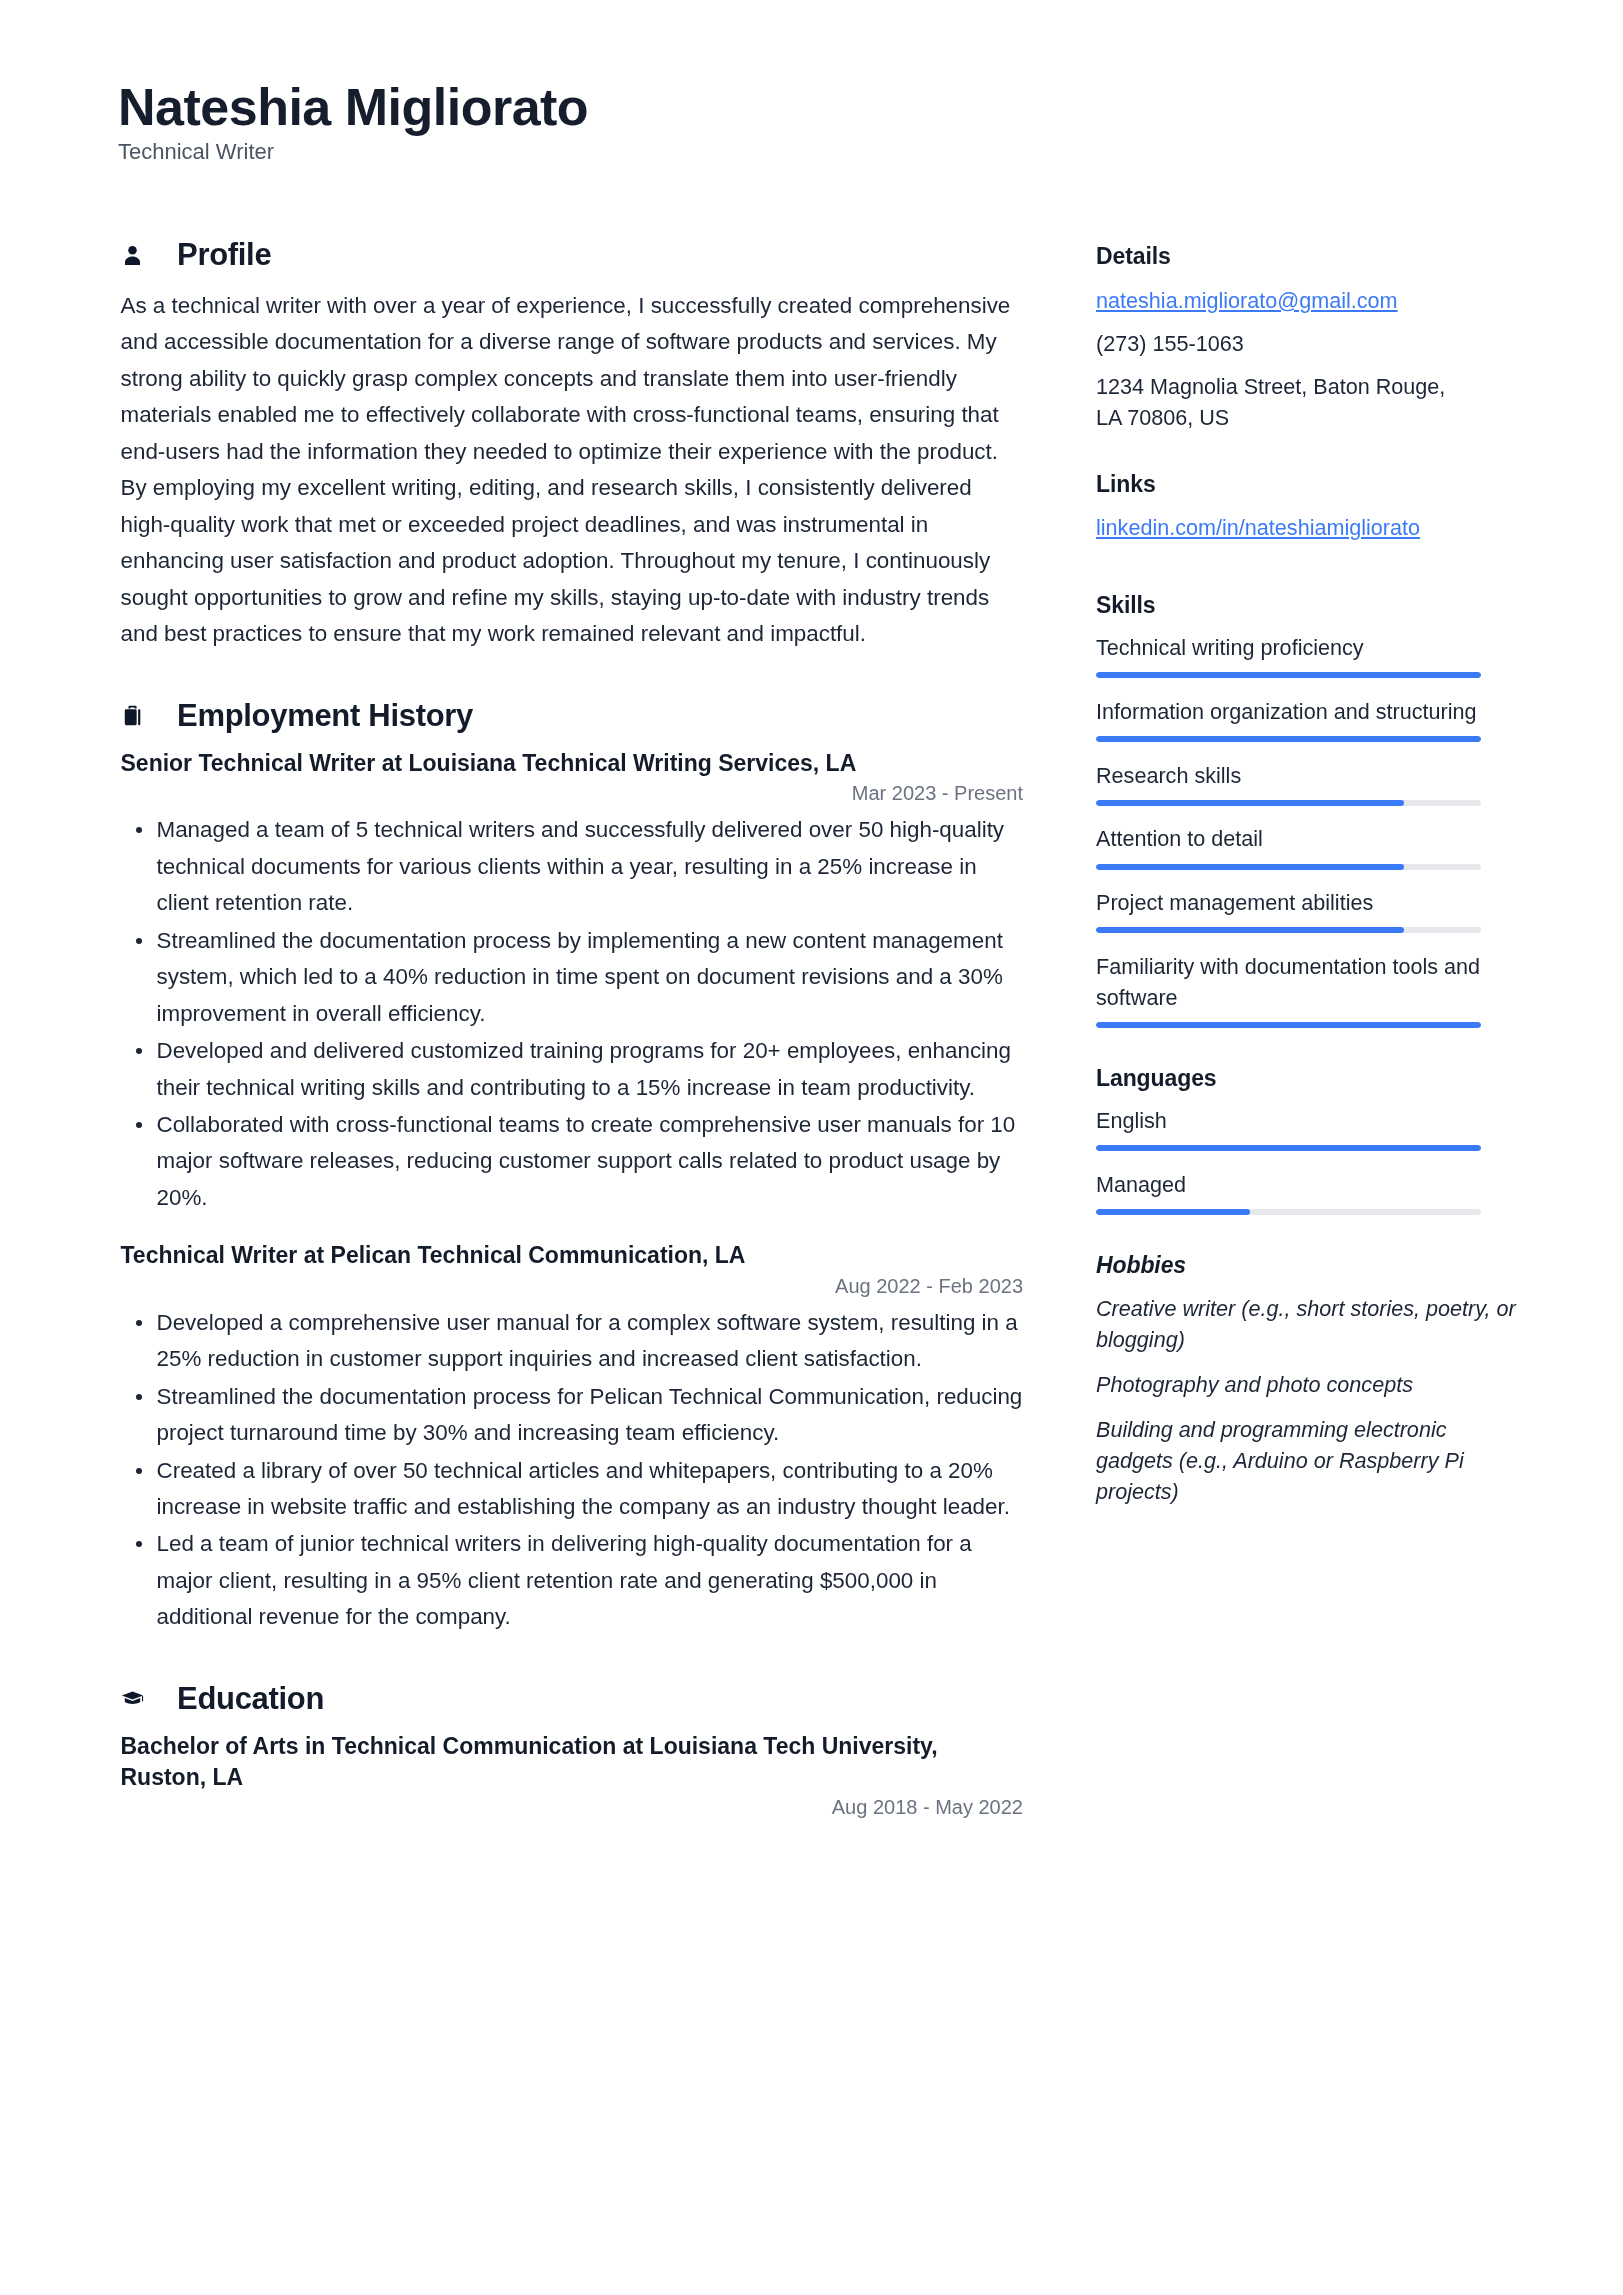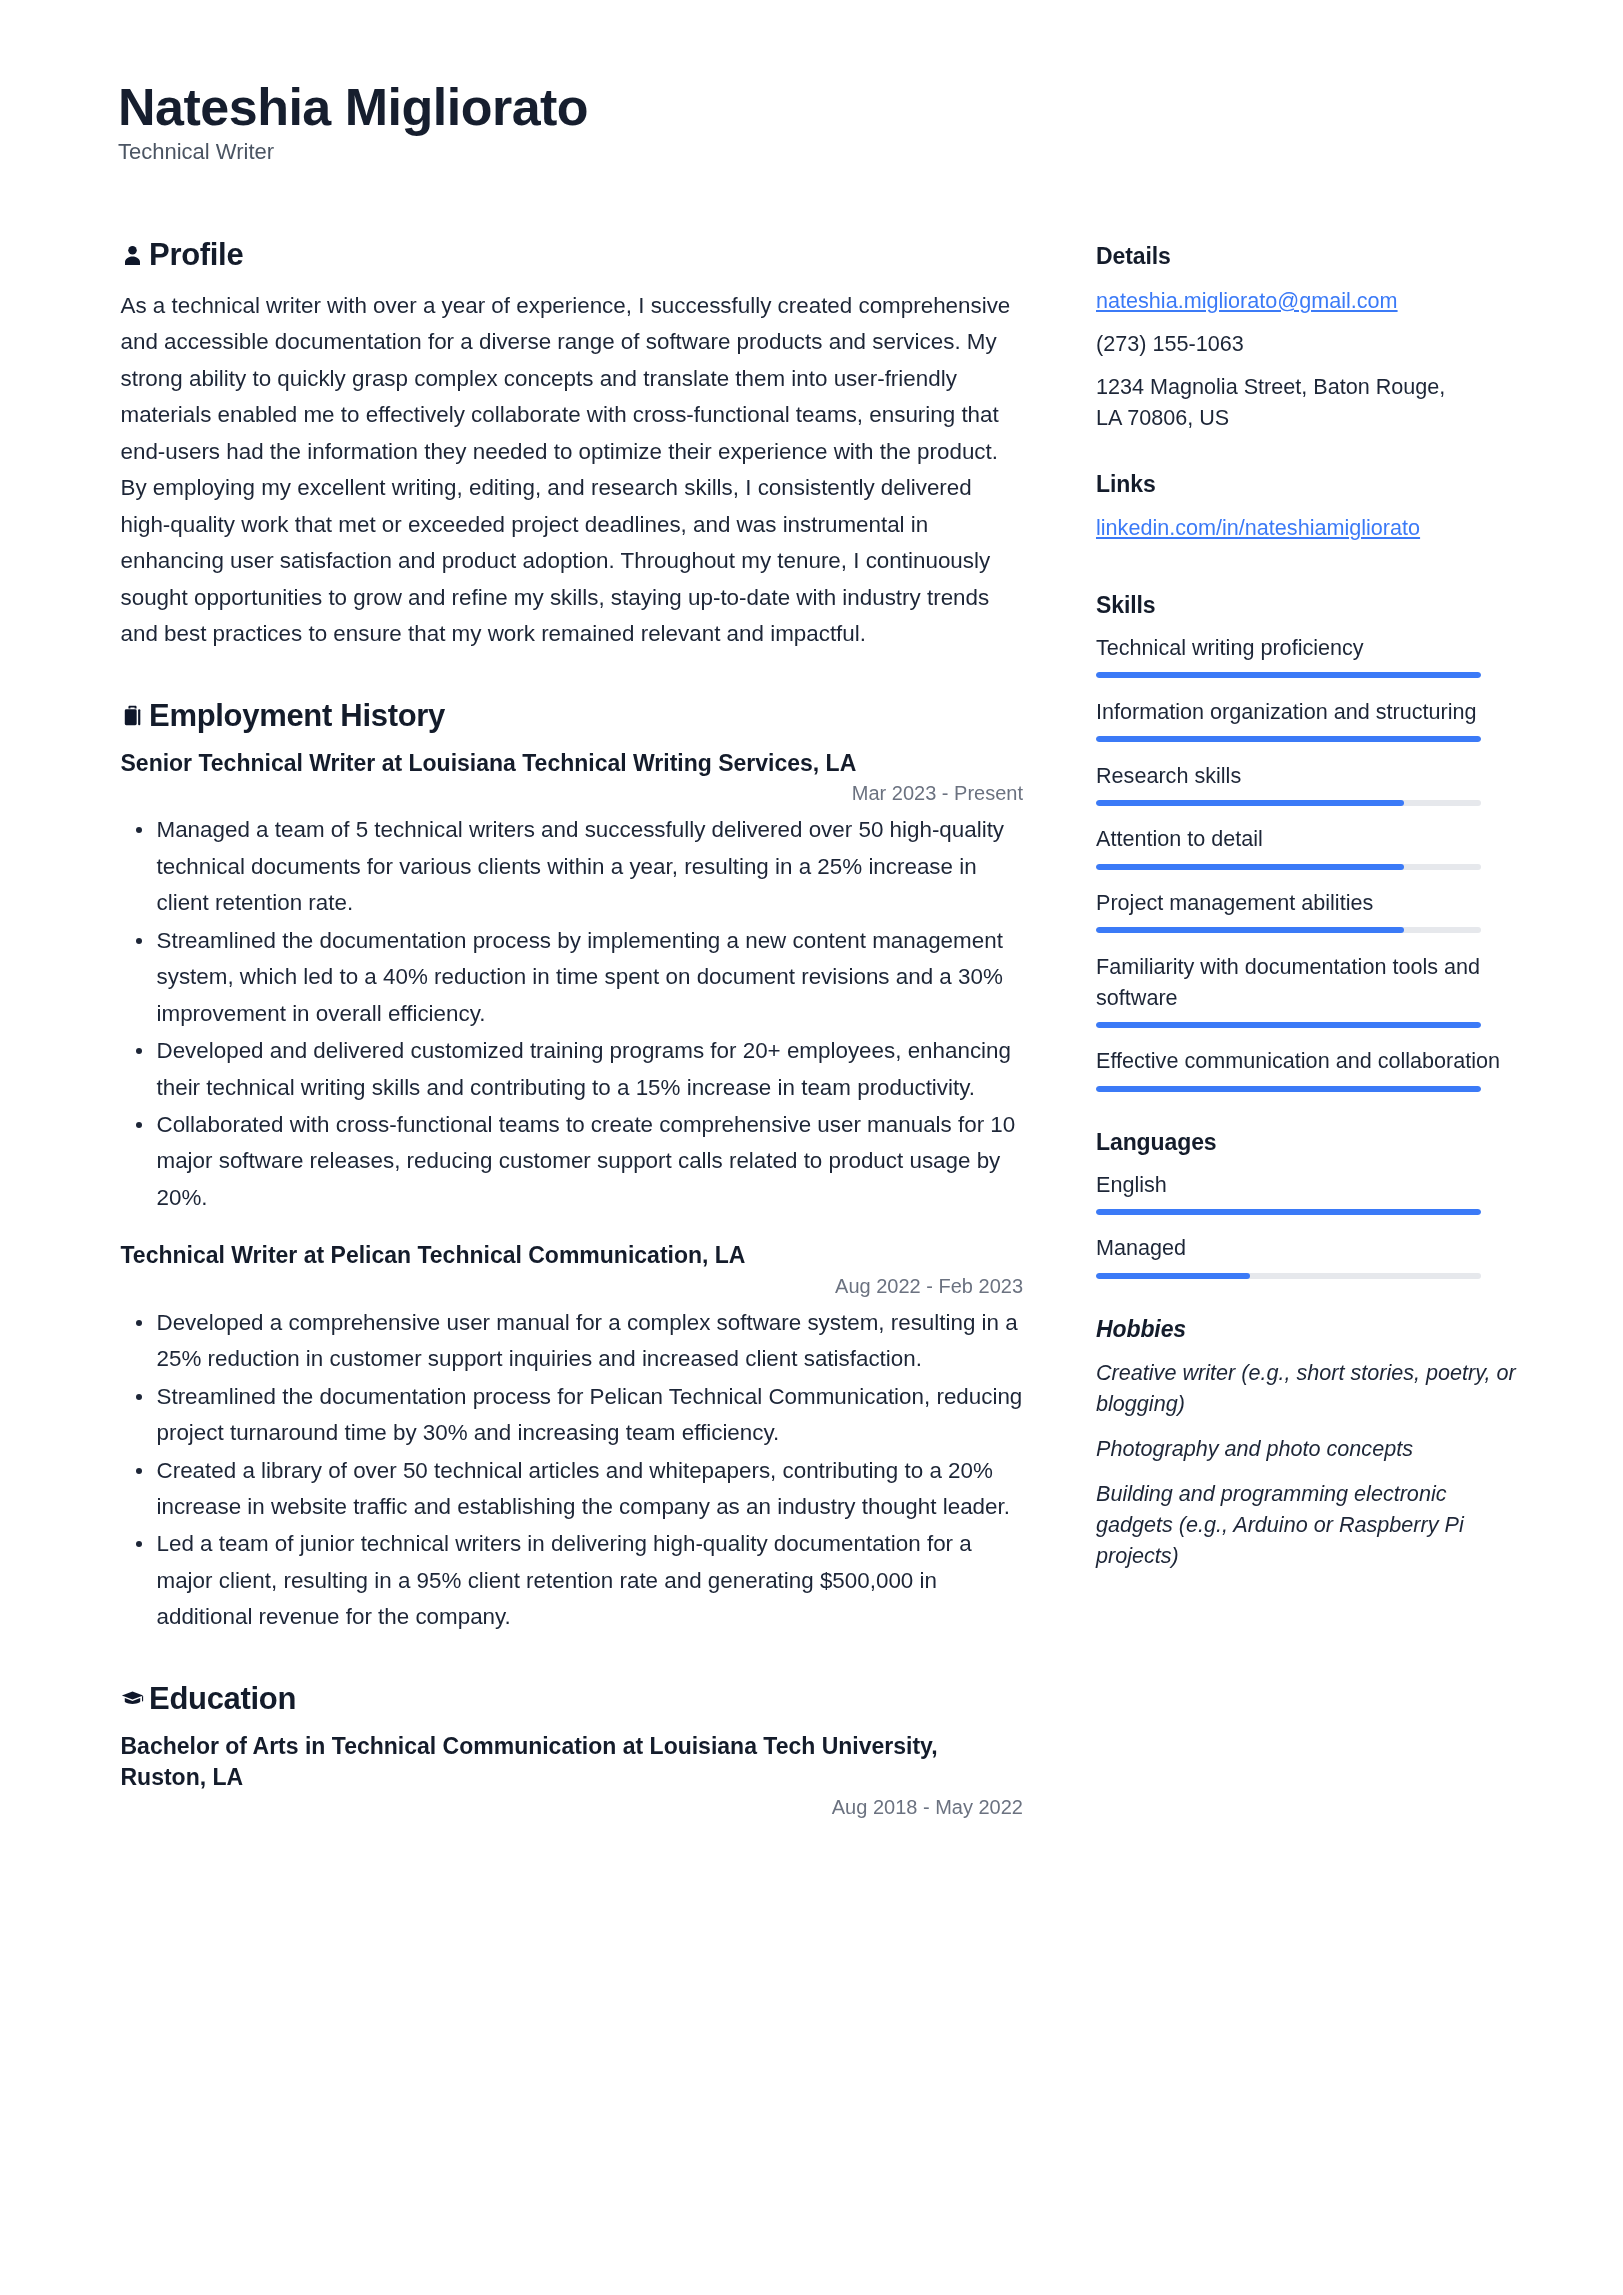--- a/index.html
+++ b/index.html
@@ -45,21 +45,21 @@
   }
   .col-main { width: 905px; flex: 0 0 905px; }
   .col-side { width: 423px; flex: 0 0 423px; padding-top: 5px; }
 
   
   .section { margin-bottom: 46px; }
   .section:last-child { margin-bottom: 0; }
   .section-head {
     display: flex;
     align-items: center;
-    gap: 2px;
+    gap: 30px;
     margin-bottom: 15px;
   }
   .section-icon {
     width: 29px;
     height: 29px;
     flex: 0 0 29px;
     display: flex;
     align-items: center;
     justify-content: center;
     color: #0f172a;
@@ -313,26 +313,20 @@
           <div class="meter-track" style="background: rgb(230, 232, 236);">
             <div class="meter-fill" style="width: 80%; background: rgb(59, 122, 247);"></div>
           </div>
         </div>
         <div class="meter-row">
           <div class="meter-label">Familiarity with documentation tools and software</div>
           <div class="meter-track" style="background: rgb(230, 232, 236);">
             <div class="meter-fill" style="width: 100%; background: rgb(59, 122, 247);"></div>
           </div>
         </div>
-        <div class="meter-row">
-          <div class="meter-label">Effective communication and collaboration</div>
-          <div class="meter-track" style="background: rgb(230, 232, 236);">
-            <div class="meter-fill" style="width: 100%; background: rgb(59, 122, 247);"></div>
-          </div>
-        </div>
       </div>
 
       <div class="side-block">
         <div class="side-title">Languages</div>
         <div class="meter-row">
           <div class="meter-label">English</div>
           <div class="meter-track" style="background: rgb(230, 232, 236);">
             <div class="meter-fill" style="width: 100%; background: rgb(59, 122, 247);"></div>
           </div>
         </div>

